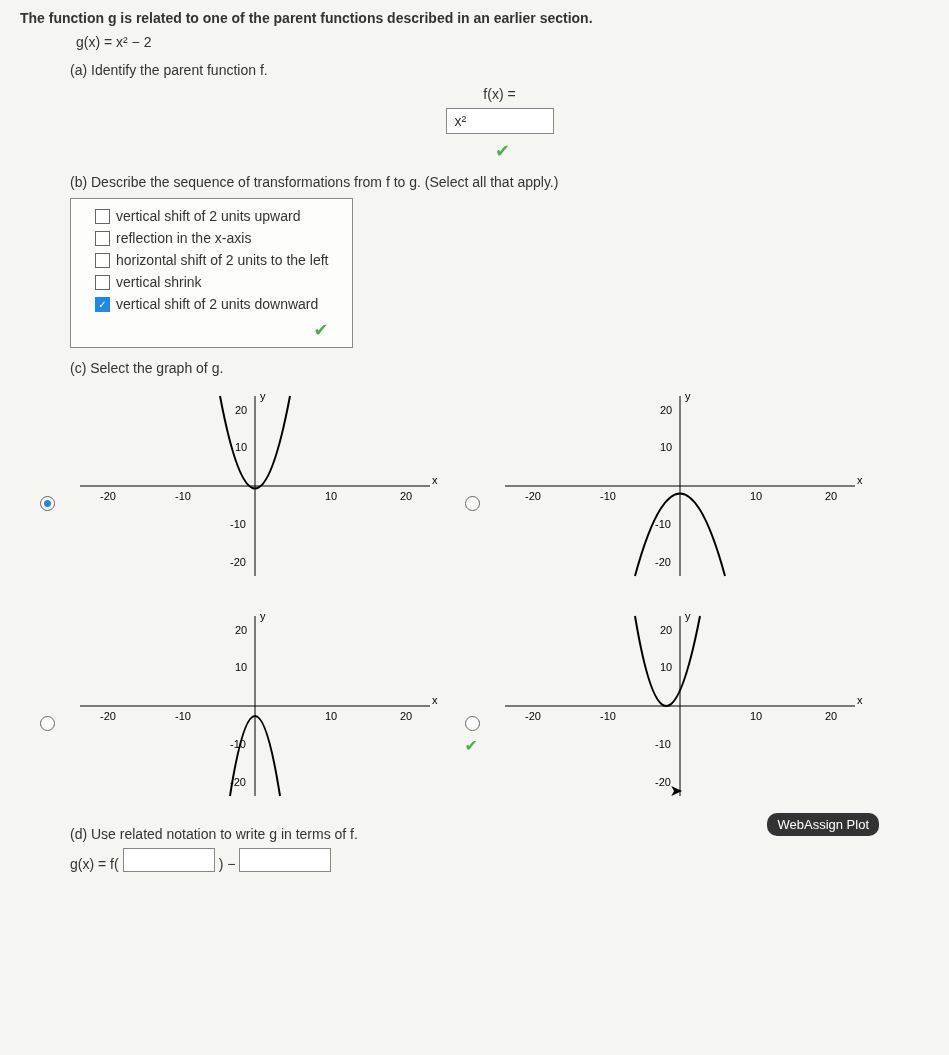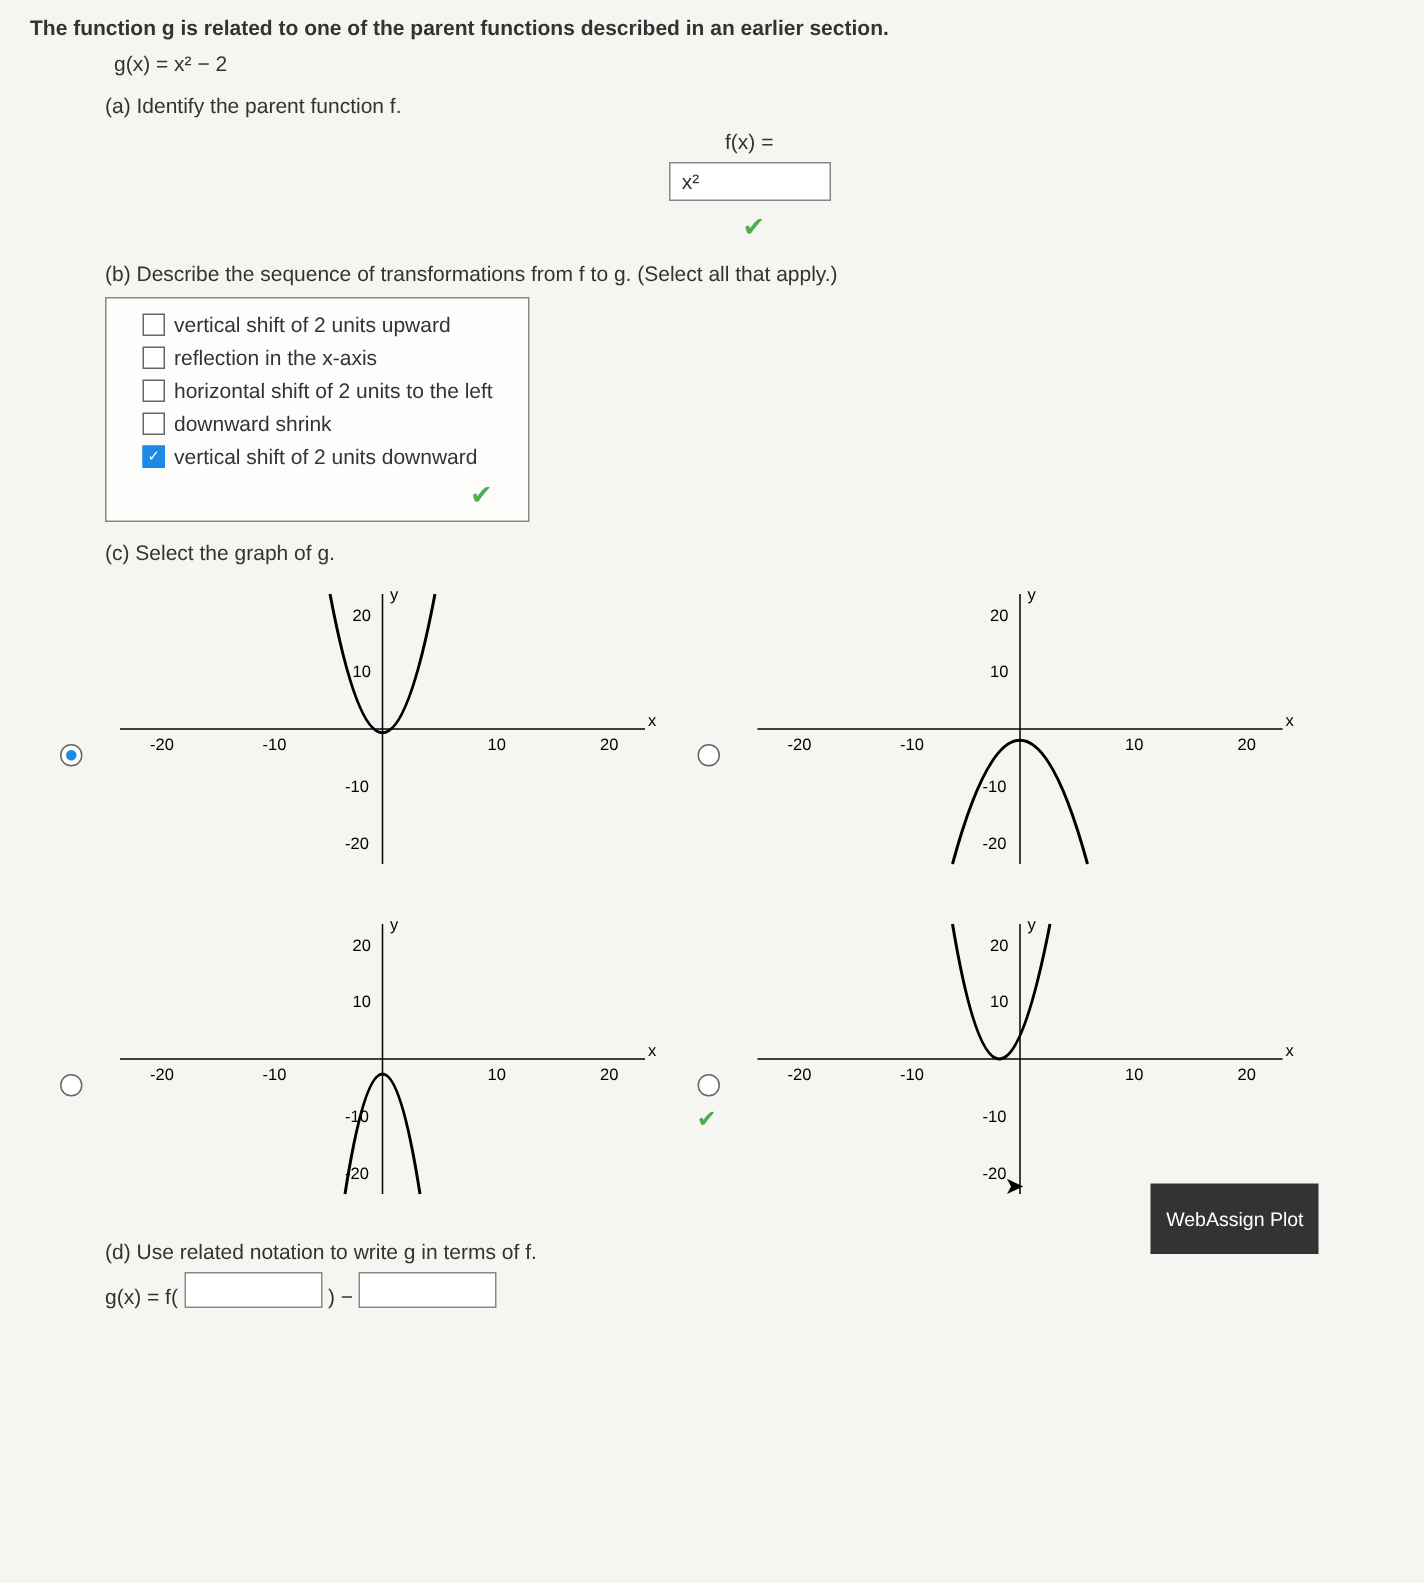--- a/index.html
+++ b/index.html
@@ -74,22 +74,23 @@
     min-width: 90px;
     height: 22px;
     background: #fff;
   }
   .webassign {
     position: absolute;
     right: 0;
     bottom: -30px;
     background: #333;
     color: #fff;
-    padding: 16px 10px;
+    padding: 4px 10px;
     font-size: 13px;
+    border-radius: 10px;
   }
   .cursor {
     position: absolute;
     font-size: 16px;
     color: #000;
   }
   .opt4-check {
     position:absolute;
     left:-30px;
     top:calc(55% + 20px);
@@ -121,21 +122,21 @@
   <div class="cb-row">
     <span class="cb"></span>
     <span>reflection in the x-axis</span>
   </div>
   <div class="cb-row">
     <span class="cb"></span>
     <span>horizontal shift of 2 units to the left</span>
   </div>
   <div class="cb-row">
     <span class="cb"></span>
-    <span>downward shrink</span>
+    <span>vertical shrink</span>
   </div>
   <div class="cb-row">
     <span class="cb checked">✓</span>
     <span>vertical shift of 2 units downward</span>
   </div>
   <div class="check-feedback"><span class="checkmark">✔</span></div>
 </div>
 
 <div class="part">(c) Select the graph of g.</div>
 

